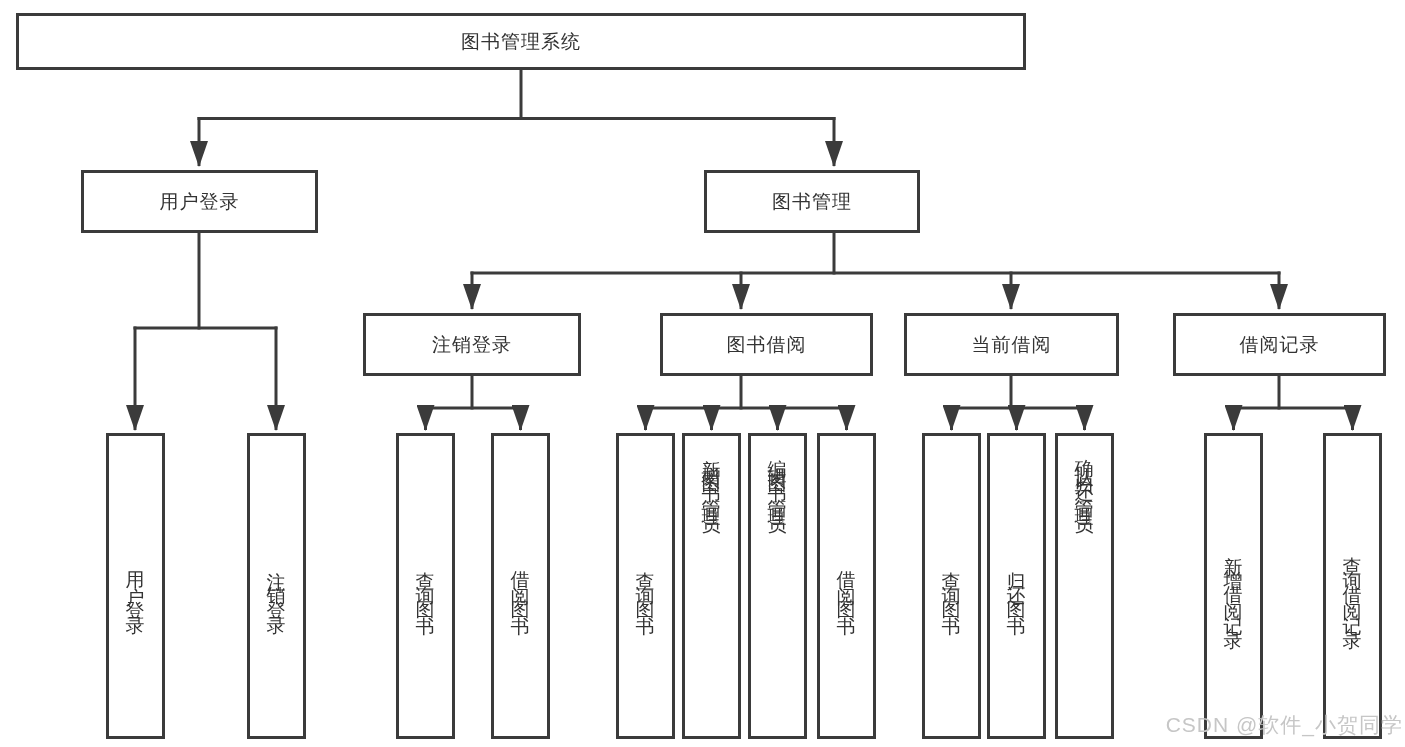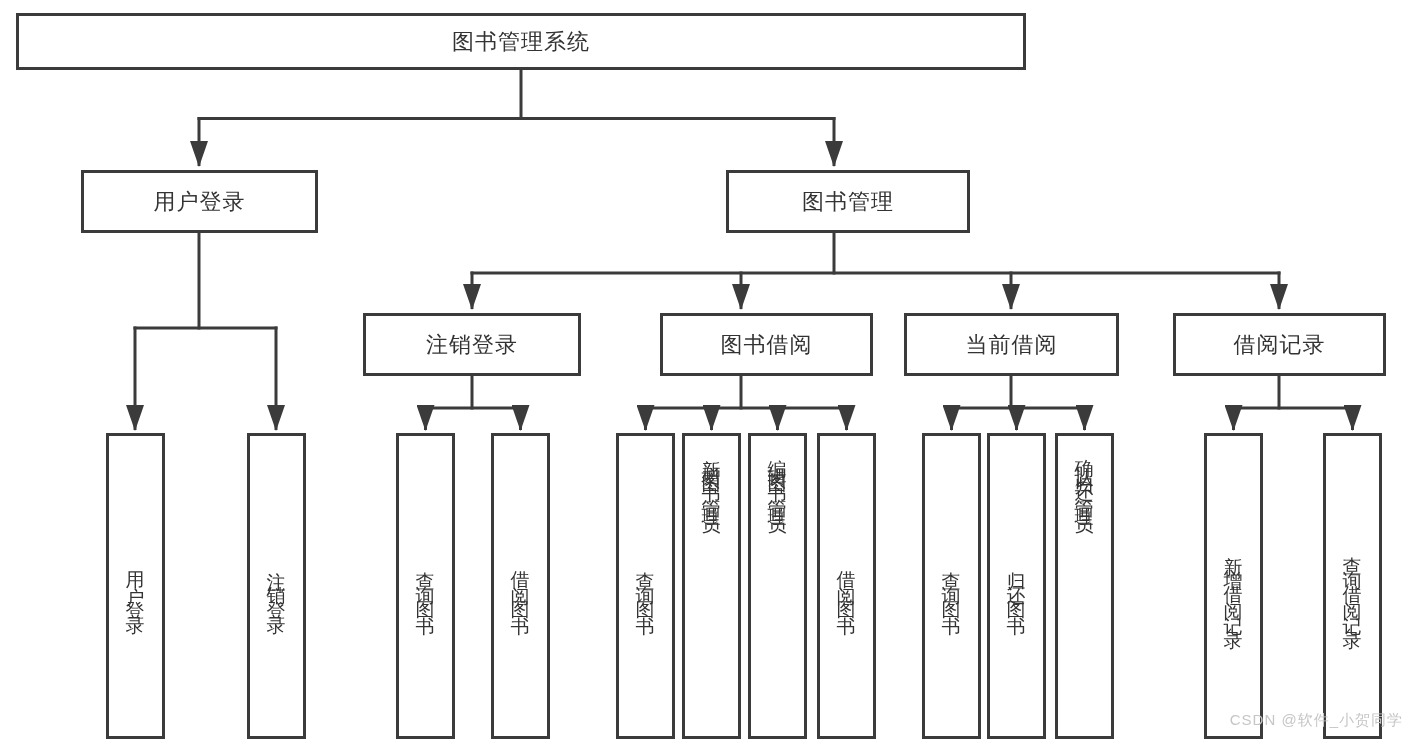--- a/index.html
+++ b/index.html
@@ -26,21 +26,21 @@
     box-sizing: border-box;
     border: 3px solid #3b3b3b;
     background: #ffffff;
     display: flex;
     align-items: center;
     justify-content: center;
     color: #333333;
     z-index: 2;
   }
   .hbox span {
-    font-size: 22px;
+    font-size: 19px;
     letter-spacing: 1px;
     white-space: nowrap;
     color: #333333;
   }
   .leaf {
     top: 433px;
     width: 59px;
     height: 306px;
   }
   .leaf span {
@@ -56,21 +56,21 @@
     align-items: flex-start;
     padding-top: 8px;
   }
   .leaf.long span {
     letter-spacing: 8px;
   }
   .watermark {
     position: absolute;
     top: 711px;
     right: 2px;
-    font-size: 15px;
+    font-size: 21px;
     color: #c6c6c6;
     letter-spacing: 1px;
     z-index: 6;
     white-space: nowrap;
   }
 </style>
 </head>
 <body>
 
 <div class="stage">
@@ -125,21 +125,21 @@
     </g>
   </svg>
 
   <div class="box hbox" style="left:16px; top:13px; width:1010px; height:57px;">
     <span>图书管理系统</span>
   </div>
 
   <div class="box hbox" style="left:81px; top:170px; width:237px; height:63px;">
     <span>用户登录</span>
   </div>
-  <div class="box hbox" style="left:726px; top:170px; width:244px; height:63px;">
+  <div class="box hbox" style="left:704px; top:170px; width:216px; height:63px;">
     <span>图书管理</span>
   </div>
 
   <div class="box hbox" style="left:363px; top:313px; width:218px; height:63px;">
     <span>注销登录</span>
   </div>
   <div class="box hbox" style="left:636px; top:313px; width:213px; height:63px;margin-left:24px;">
     <span>图书借阅</span>
   </div>
   <div class="box hbox" style="left:1173px; top:313px; width:213px; height:63px;">

